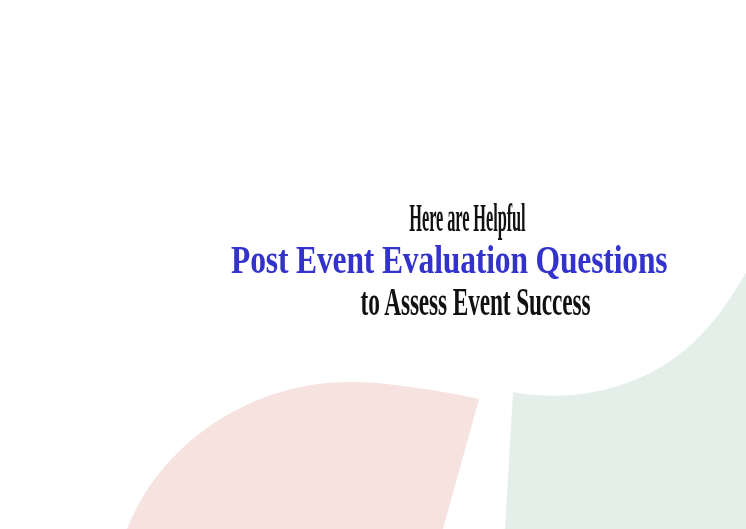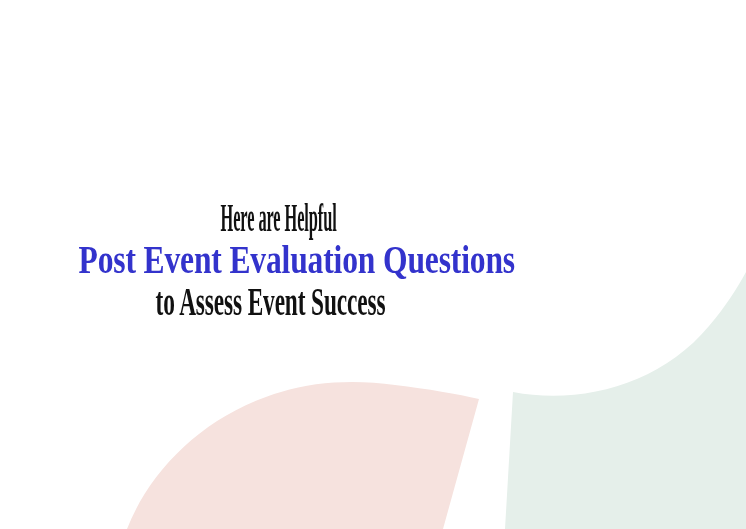--- a/index.html
+++ b/index.html
@@ -29,21 +29,21 @@
     height: 529px;
     pointer-events: none;
   }
 
   
   #headline {
     position: absolute;
     left: 0;
     top: 198px;
     width: 746px;
-    text-align: left;
+    text-align: right;
     z-index: 3;
   }
 
   .hl-line {
     display: block;
     font-family: "Liberation Serif", "DejaVu Serif", serif;
     font-weight: 700;
     font-style: normal;
     line-height: 1.0;
     white-space: nowrap;

